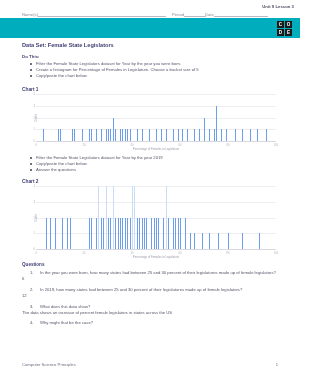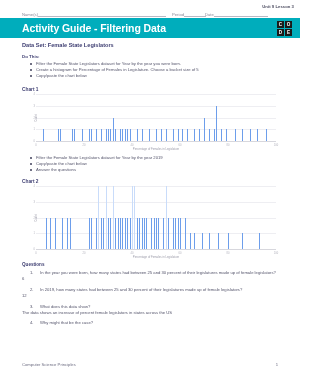--- a/index.html
+++ b/index.html
@@ -279,21 +279,20 @@
     </div>
     <div class="field f-period">
       <span class="lbl">Period</span><span class="rule"></span>
     </div>
     <div class="field f-date">
       <span class="lbl">Date</span><span class="rule"></span>
     </div>
   </div>
 
   <div class="banner">
-    <div class="banner-title">Activity Guide - Filtering Data</div>
     <div class="logo">
       <span class="l0">C</span>
       <span class="l1">O</span>
       <span class="l2">D</span>
       <span class="l3">E</span>
     </div>
   </div>
 
   <div class="content">
 

